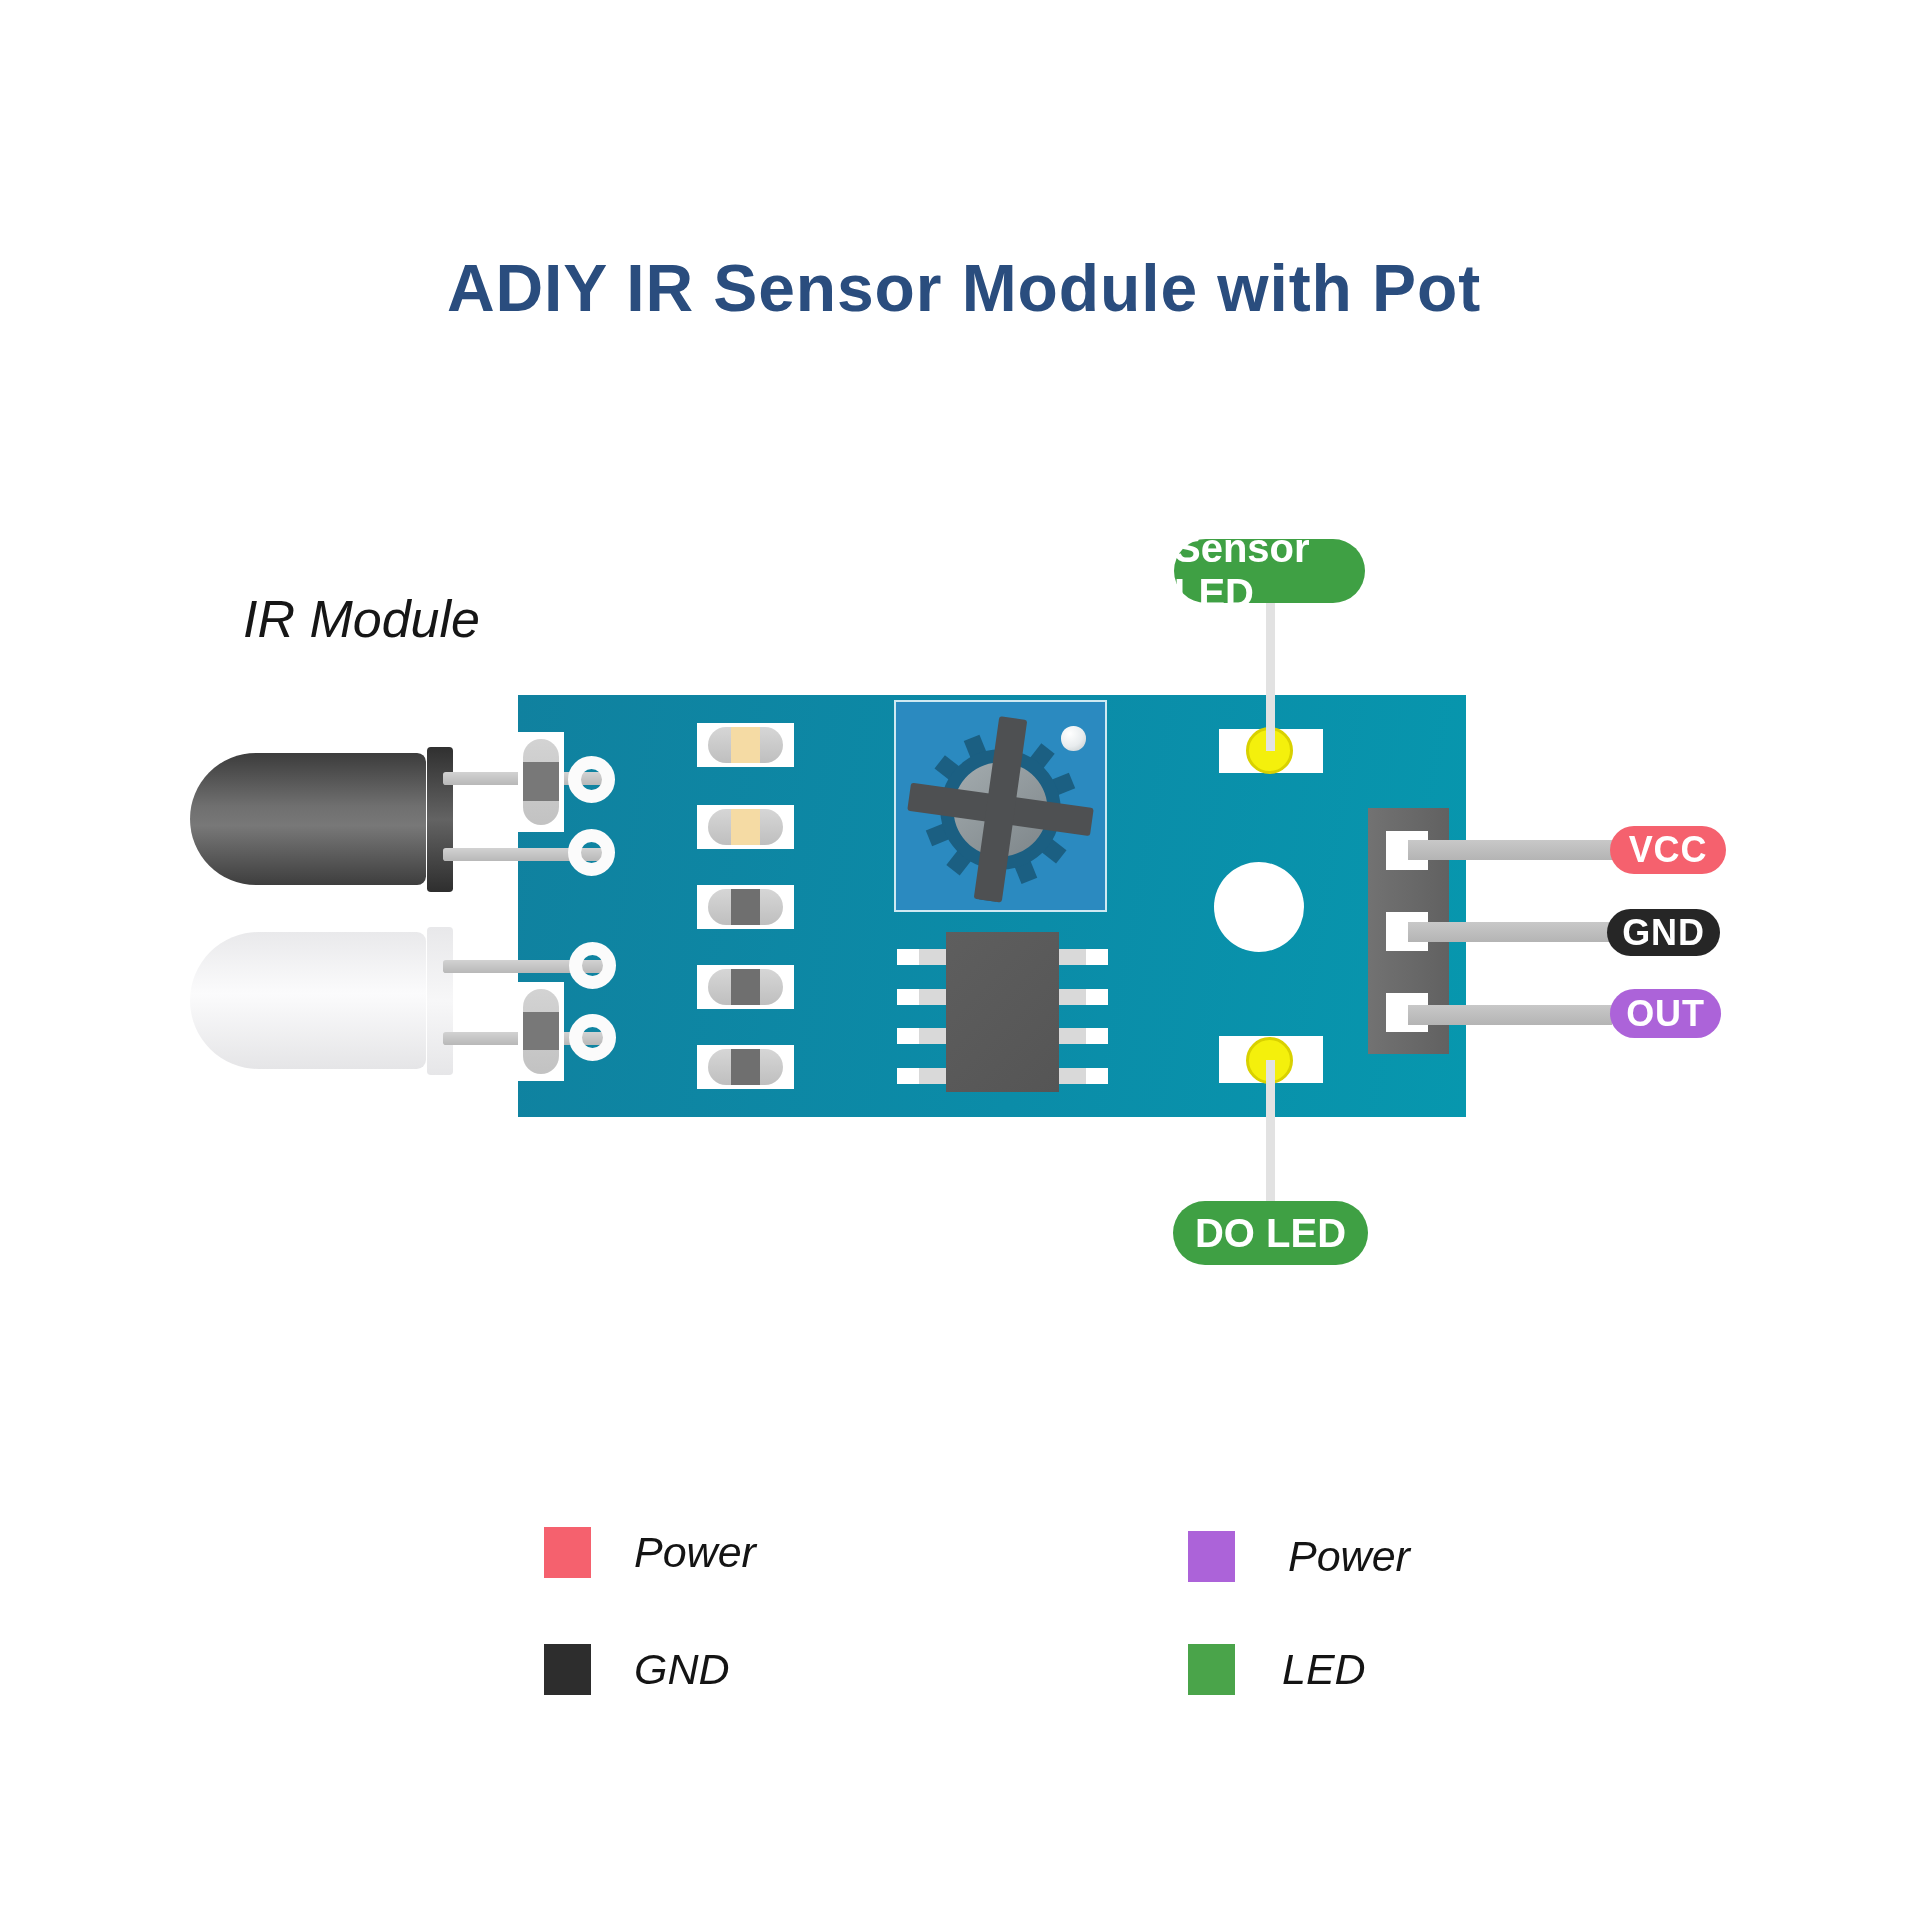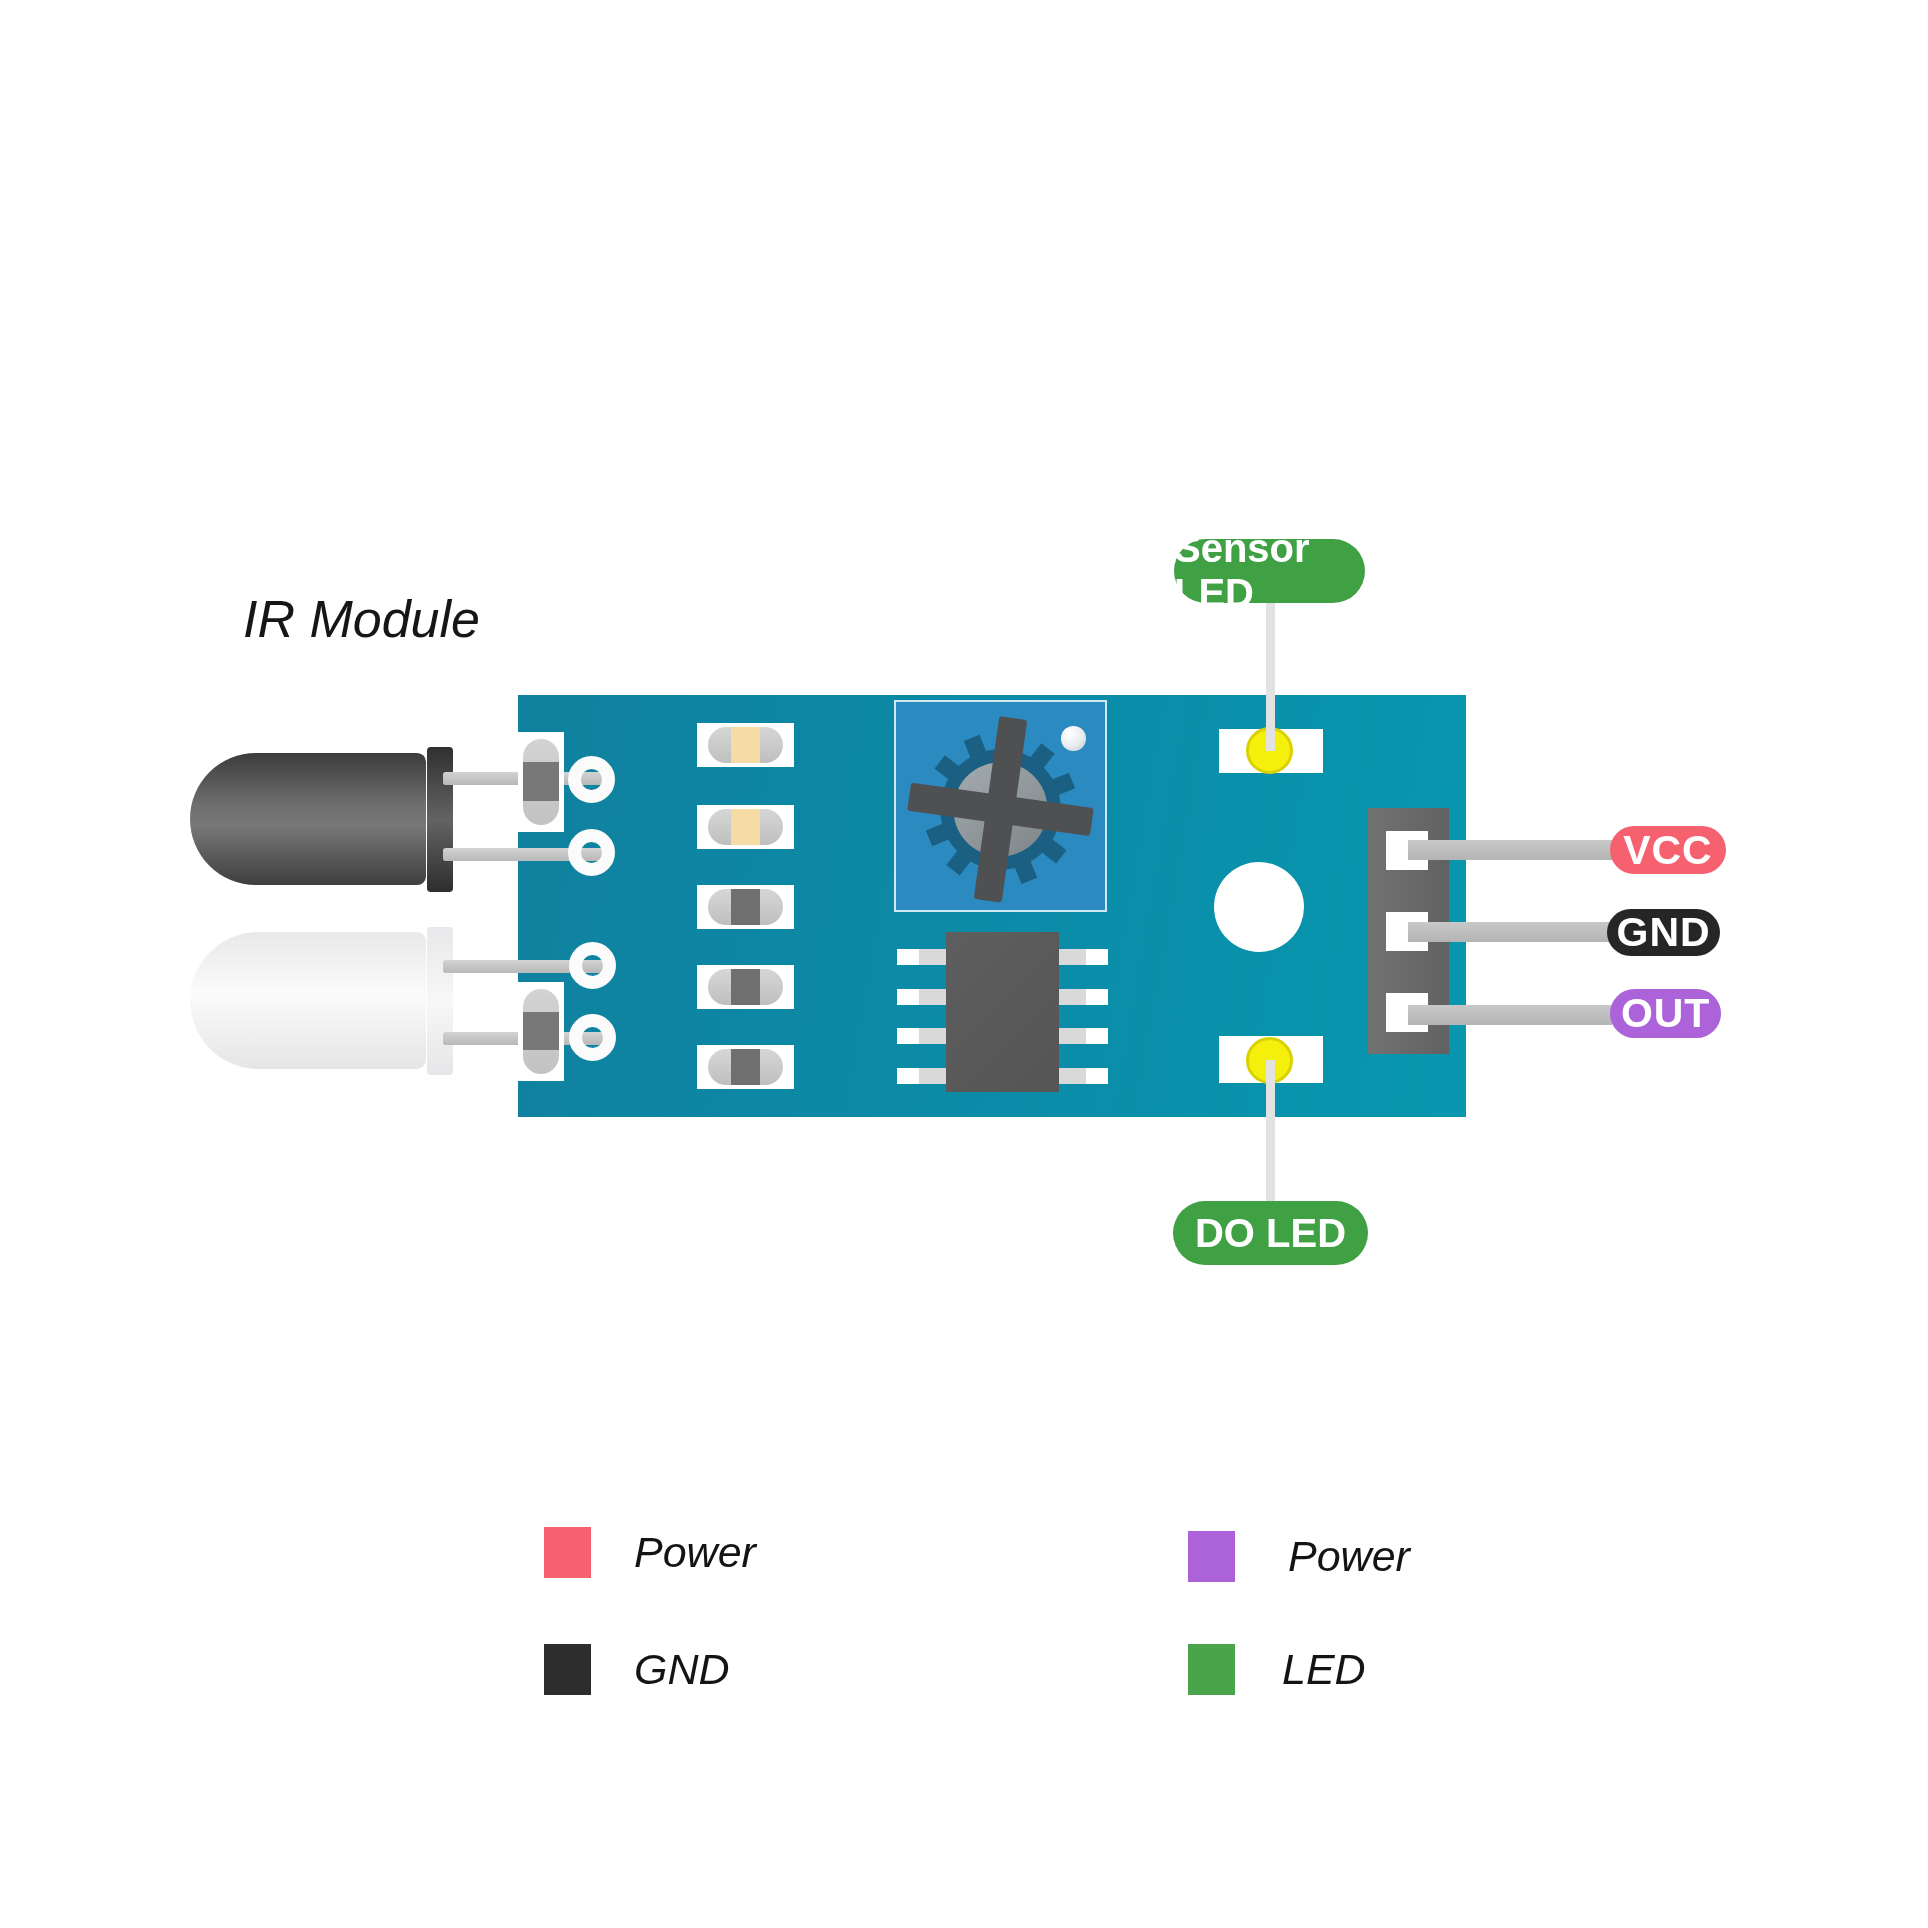--- a/index.html
+++ b/index.html
@@ -75,35 +75,36 @@
        background:linear-gradient(90deg,#727272,#616161);}
   .hdr-pin{position:absolute;left:18px;width:42px;height:39px;background:#ffffff;}
 
   
   .pinlead{height:20px;background:linear-gradient(180deg,#C8C8C8,#B4B4B4);}
 
   
   .pill-label{display:flex;align-items:center;justify-content:center;color:#ffffff;
               font-weight:bold;border-radius:941px;}
   .pill-green{font-size:40px;}
-  .pill-pin{font-size:41px;letter-spacing:0.9px;}
+  .pill-pin{font-size:36px;letter-spacing:0.9px;}
 
   
   .vline{width:8.5px;background:#E2E2E2;}
 
   
   .legend-row{display:flex;align-items:center;}
   .swatch{width:47px;height:51px;}
   .legend-label{margin-left:43px;font-size:43px;font-style:italic;color:#141414;}
 </style>
 </head>
 <body>
 
 <div class="canvas">
 
+  <div class="abs title" style="color: rgb(42, 77, 126);">ADIY IR Sensor Module with Pot</div>
 
   <div class="abs ir-label">IR Module</div>
 
   <div class="abs led-body led-dark"></div>
   <div class="abs led-dark-flange"></div>
   <div class="abs led-body led-white"></div>
   <div class="abs led-white-flange"></div>
 
   <div class="abs board">
 

